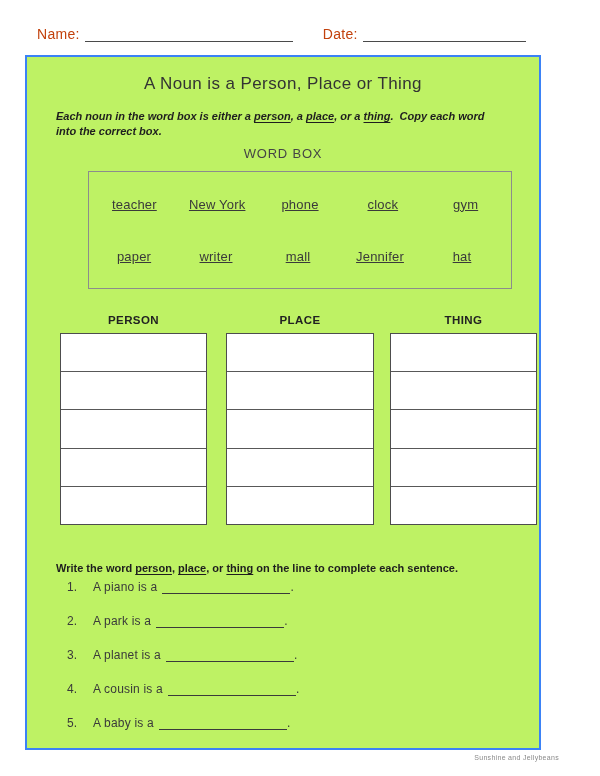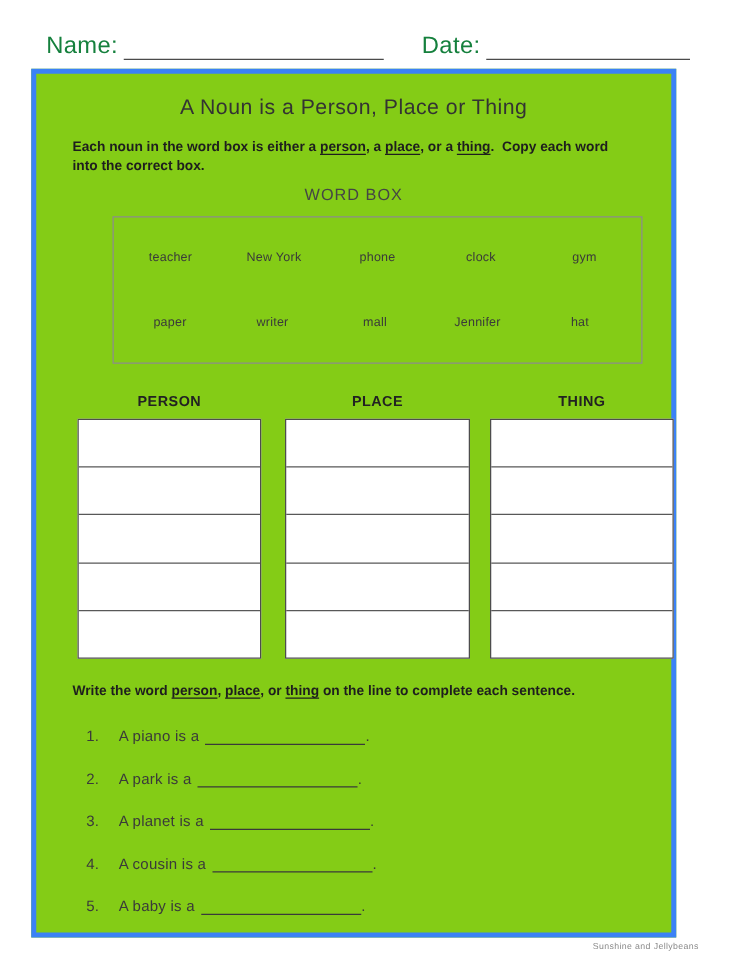--- a/index.html
+++ b/index.html
@@ -9,69 +9,69 @@
     position: relative;
     font-family: "Liberation Sans", sans-serif;
     color: #2e2e2e;
     overflow: hidden;
   }
 
   
   .name-date-row {
     position: absolute; top: 26px; left: 37px; right: 30px;
     display: flex; align-items: flex-end;
-    font-size: 19px; color: #15803d; letter-spacing: .3px;
+    font-size: 14px; color: #c2410c; letter-spacing: .3px;
   }
   .nd-group { display: flex; align-items: flex-end; }
   .write-line {
     display: inline-block; height: 15px;
     border-bottom: 1.4px solid #4a4a4a;
   }
   .name-line { width: 208px; margin-left: 5px; }
   .date-group { margin-left: 30px; }
   .date-line { width: 163px; margin-left: 5px; }
 
   
   .sheet {
     position: absolute; left: 25px; top: 55px;
     width: 516px; height: 695px;
-    border: 4px solid #3b82f6;
-    background: #84cc16;
+    border: 2px solid #3b82f6;
+    background: #bef264;
   }
 
   .ws-title {
     position: absolute; top: 17px; left: 0; width: 100%;
     text-align: center;
     font-size: 17px; letter-spacing: .4px; color: #333;
   }
 
   .instr {
     position: absolute; left: 29px; width: 500px;
     font-weight: bold; font-size: 11px; line-height: 1.35;
     color: #1e1e1e; white-space: pre-wrap;
   }
-  .instr-1 { top: 52px; }
-  .instr-2 { top: 487px; width: 512px; }
+  .instr-1 { top: 52px; font-style: italic; }
+  .instr-2 { top: 504px; width: 512px; }
   .uword { text-decoration: underline; text-underline-offset: 2px; }
 
   
   .wordbox-label {
     position: absolute; top: 89px; left: 0; width: 100%;
     text-align: center; font-size: 13px; letter-spacing: .8px; color: #454545;
   }
   .wordbox {
     position: absolute; top: 114px; left: 61px;
     width: 424px; height: 118px;
     border: 1px solid #8c8c8c;
     display: flex; flex-direction: column; justify-content: space-around;
     padding: 6px 4px;
   }
   .word-row {
     display: grid; grid-template-columns: repeat(5, 1fr);
-    font-size: 10px; color: #3a3a3a; letter-spacing: .2px;
+    font-size: 13px; color: #3a3a3a; letter-spacing: .2px; text-decoration: underline;
   }
   .word-row.row-2 { padding-left: 26px; padding-right: 12px; }
   .word-row.row-3 { padding-right: 4px; }
   .word-cell { text-align: center; }
 
   
   .sort-col { position: absolute; top: 257px; width: 147px; }
   .sort-col.col-1 { left: 33px; }
   .sort-col.col-2 { left: 199px; width: 148px; }
   .sort-col.col-3 { left: 363px; }

